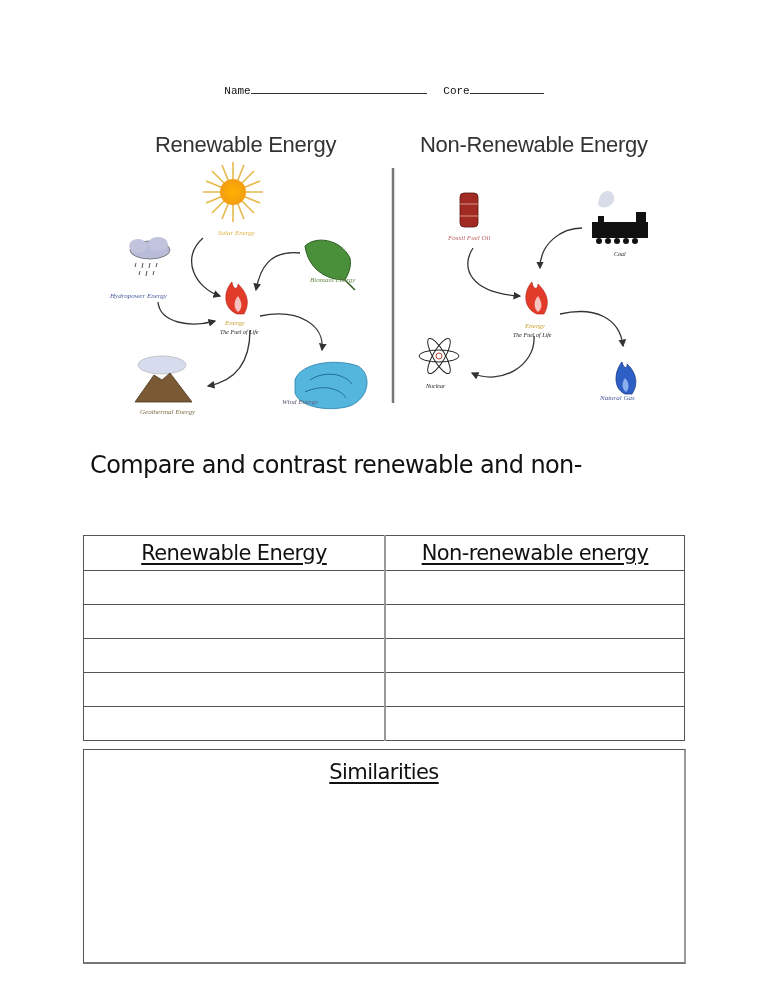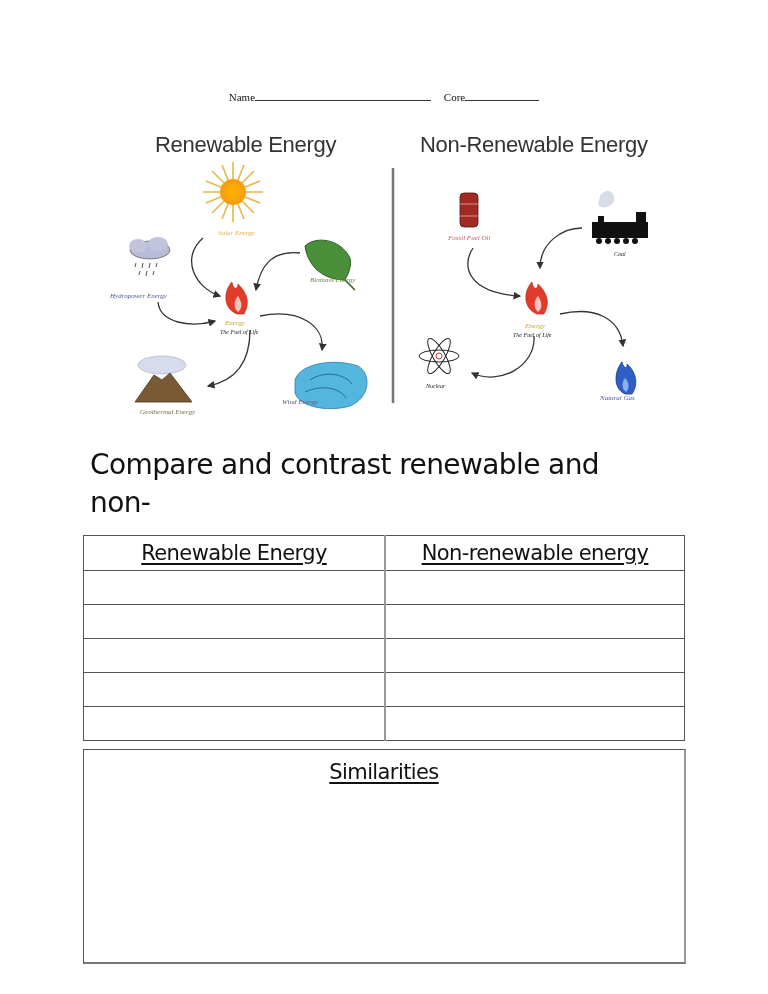--- a/index.html
+++ b/index.html
@@ -1,32 +1,32 @@
 <!DOCTYPE html>
 <html><head>
   <meta charset="utf-8">
   <style>
     html, body { margin: 0; padding: 0; background: #ffffff; }
     body { width: 768px; height: 994px; position: relative; overflow: hidden;
            font-family: "Liberation Sans", sans-serif; color: #000; }
 
-    .name-line { position: absolute; top: 90px; left: 0; width: 768px; text-align: center;
-                 font-family: Liberation Serif, serif; font-size: 11px; color: #111; }
+    .name-line { position: absolute; top: 83px; left: 0; width: 768px; text-align: center;
+                 font-family: Liberation Mono, monospace; font-size: 11px; color: #111; }
     .name-line .blank { display: inline-block; border-bottom: 1px solid #333; vertical-align: baseline; height: 10px; }
     .name-line .blank.name { width: 176px; margin-right: 10px; }
     .name-line .blank.core { width: 74px; }
 
     .diagram { position: absolute; left: 100px; top: 118px; width: 580px; height: 312px; }
     .diagram svg { width: 100%; height: 100%; display: block; }
     .dtitle { font-family: "Liberation Sans", sans-serif; font-size: 22px; fill: #333; letter-spacing: -0.3px; }
     .dlabel { font-family: "Liberation Serif", serif; font-style: italic; font-size: 7px; }
     .dlabel-dark { font-family: "Liberation Serif", serif; font-style: italic; font-size: 6px; fill: #222; }
 
     .prompt { position: absolute; left: 90px; top: 446px; width: 560px;
-              font-family: "DejaVu Sans", sans-serif; font-size: 28px; line-height: 38px;
+              font-family: "DejaVu Sans", sans-serif; font-size: 24px; line-height: 38px;
               color: #111; letter-spacing: -0.6px; }
 
     .compare-table { position: absolute; left: 83px; top: 535px; width: 602px;
                      border-collapse: collapse; }
     .compare-table td, .compare-table th { border: 1px solid #555; padding: 0; }
     .compare-table th { height: 34px; font-weight: normal; font-family: "DejaVu Sans", sans-serif;
                         font-size: 21px; letter-spacing: -0.6px; color: #111; }
     .compare-table th span { text-decoration: underline; text-underline-offset: 3px; }
     .compare-table td { height: 33px; }
     .compare-table .c1 { width: 300px; }

